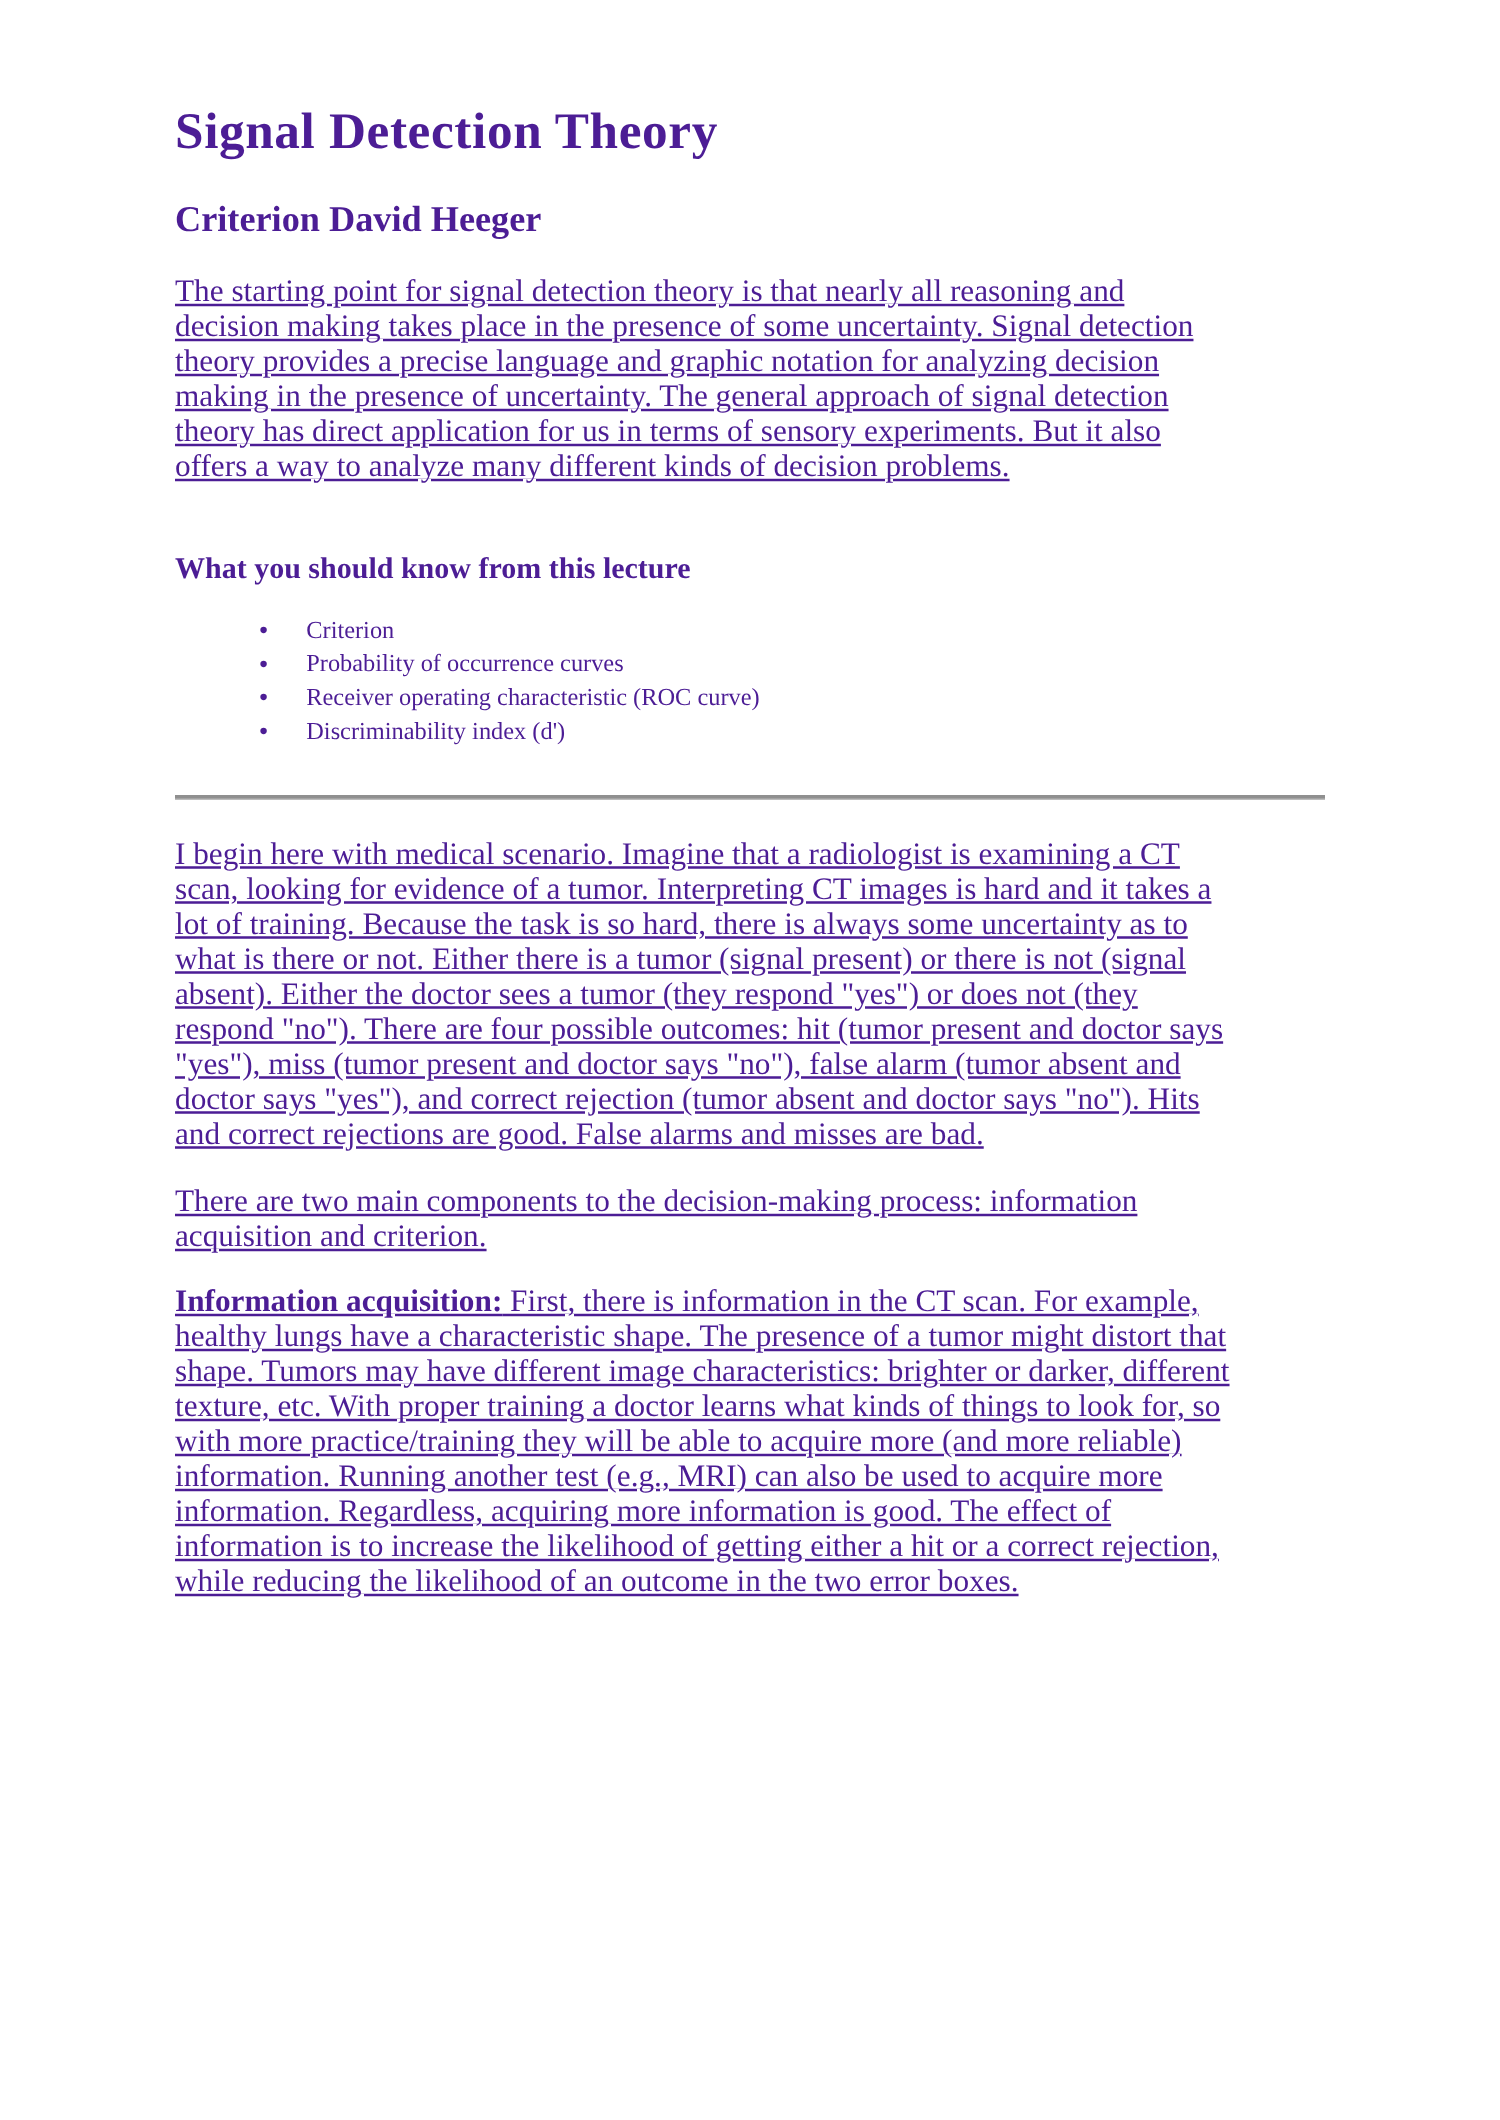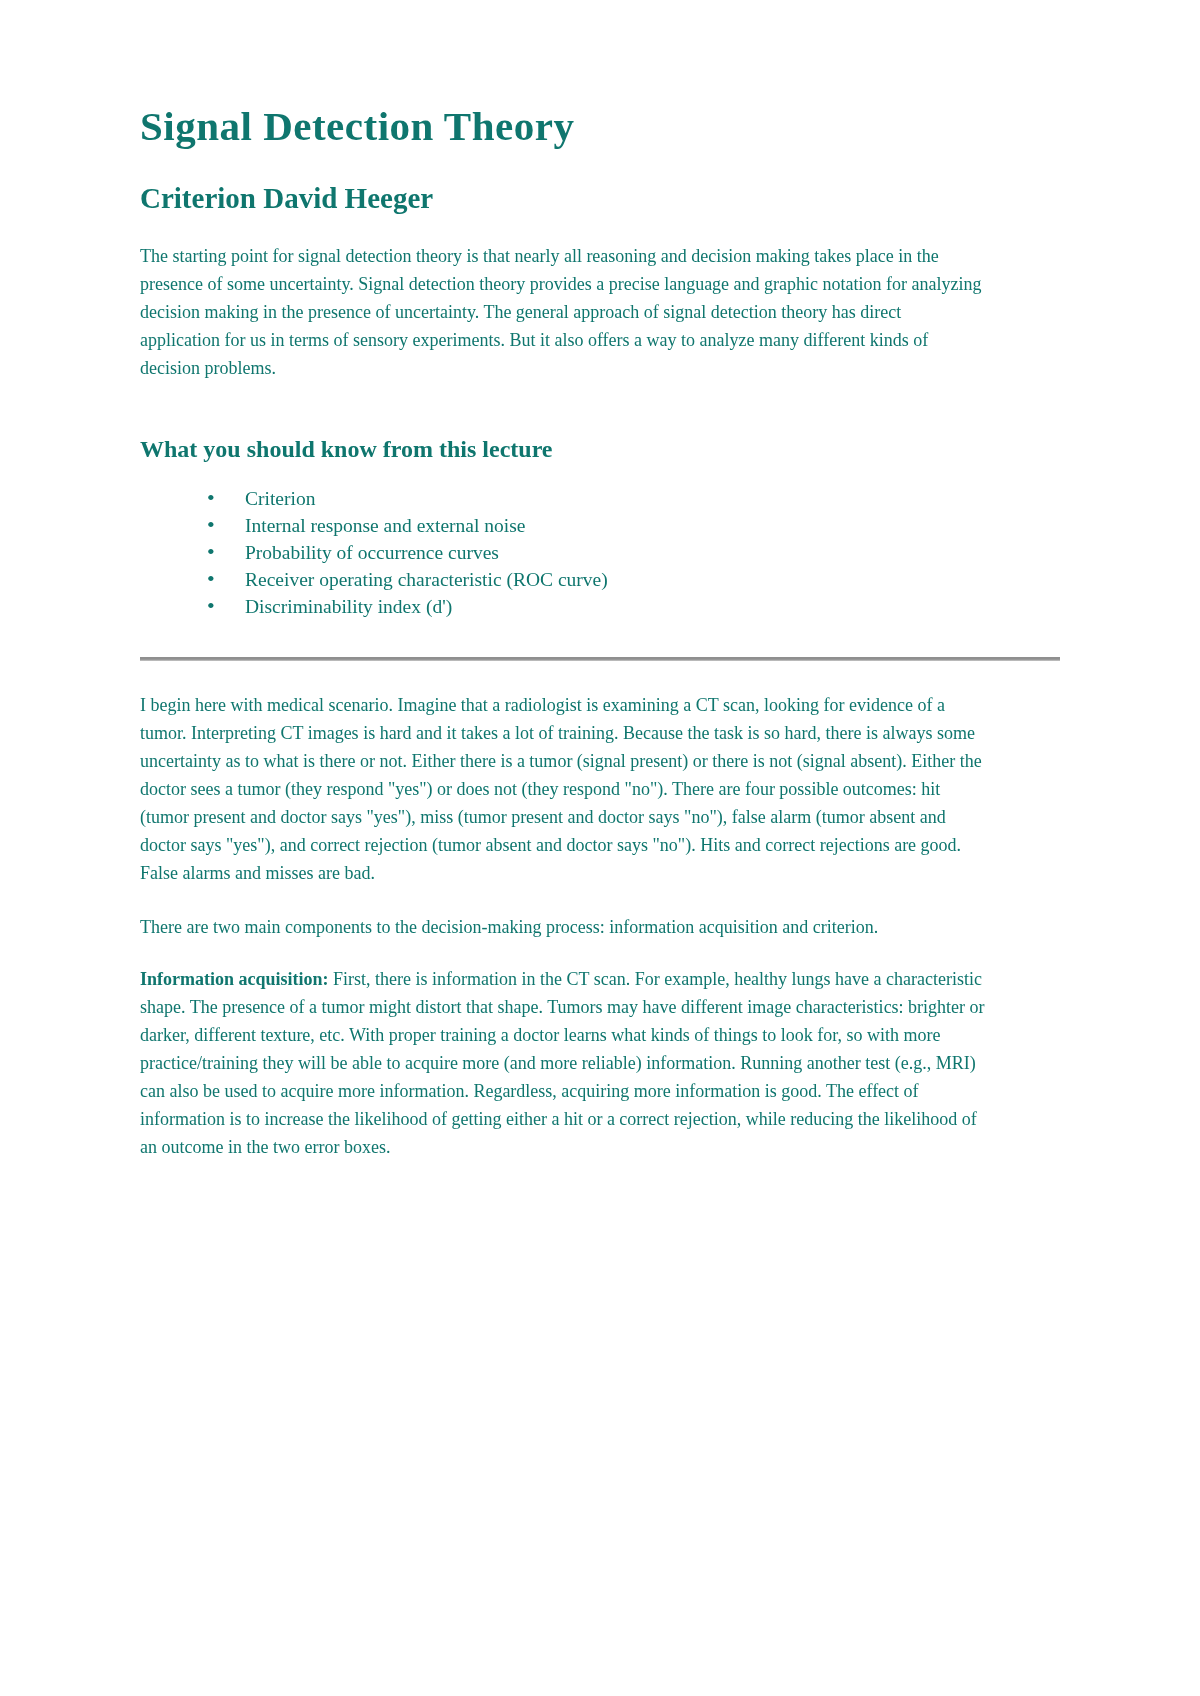--- a/index.html
+++ b/index.html
@@ -6,44 +6,45 @@
     margin: 0;
     padding: 0;
     background: #ffffff;
   }
   .page {
     position: relative;
     width: 1200px;
     height: 1696px;
     background: #ffffff;
     box-sizing: border-box;
-    padding: 104px 140px 0 140px;
+    padding: 82px 140px 0 140px;
     font-family: "Liberation Serif", "DejaVu Serif", serif;
-    color: #0f766e;
+    color: #4c1d95;
     overflow: hidden;
   }
   h1.doc-title {
     font-size: 41px;
     line-height: 1.1;
     font-weight: bold;
     margin: 0;
     letter-spacing: 0.5px;
   }
   h2.doc-author {
     font-size: 29px;
     line-height: 1.25;
     font-weight: bold;
     margin: 31px 0 0 0;
   }
   p.body-text {
-    font-size: 18px;
+    font-size: 25px;
     line-height: 28px;
     margin: 26px 0 0 0;
     width: 845px;
     text-align: left;
+    text-decoration: underline;
   }
   p.intro { margin-top: 26px; }
   h3.outline-heading {
     font-size: 24px;
     line-height: 26px;
     font-weight: bold;
     margin: 54px 0 0 0;
   }
   ul.outline-list {
     list-style: none;
@@ -88,21 +89,20 @@
   <h1 class="doc-title">Signal Detection Theory</h1>
 
   <h2 class="doc-author">Criterion David Heeger</h2>
 
   <p class="body-text intro">The starting point for signal detection theory is that nearly all reasoning and decision making takes place in the presence of some uncertainty. Signal detection theory provides a precise language and graphic notation for analyzing decision making in the presence of uncertainty. The general approach of signal detection theory has direct application for us in terms of sensory experiments. But it also offers a way to analyze many different kinds of decision problems.</p>
 
   <h3 class="outline-heading">What you should know from this lecture</h3>
 
   <ul class="outline-list">
     <li>Criterion</li>
-    <li>Internal response and external noise</li>
     <li>Probability of occurrence curves</li>
     <li>Receiver operating characteristic (ROC curve)</li>
     <li>Discriminability index (d')</li>
   </ul>
 
   <hr class="section-divider">
 
 
   <p class="body-text para-medical">I begin here with medical scenario. Imagine that a radiologist is examining a CT scan, looking for evidence of a tumor. Interpreting CT images is hard and it takes a lot of training. Because the task is so hard, there is always some uncertainty as to what is there or not. Either there is a tumor (signal present) or there is not (signal absent). Either the doctor sees a tumor (they respond "yes") or does not (they respond "no"). There are four possible outcomes: hit (tumor present and doctor says "yes"), miss (tumor present and doctor says "no"), false alarm (tumor absent and doctor says "yes"), and correct rejection (tumor absent and doctor says "no"). Hits and correct rejections are good. False alarms and misses are bad.</p>
 

